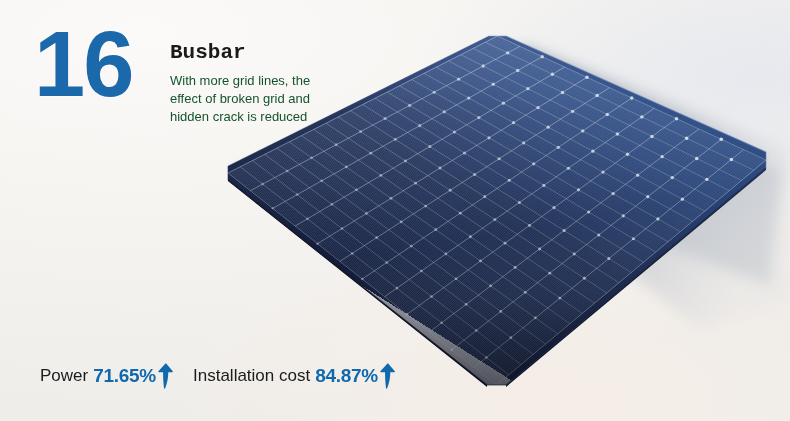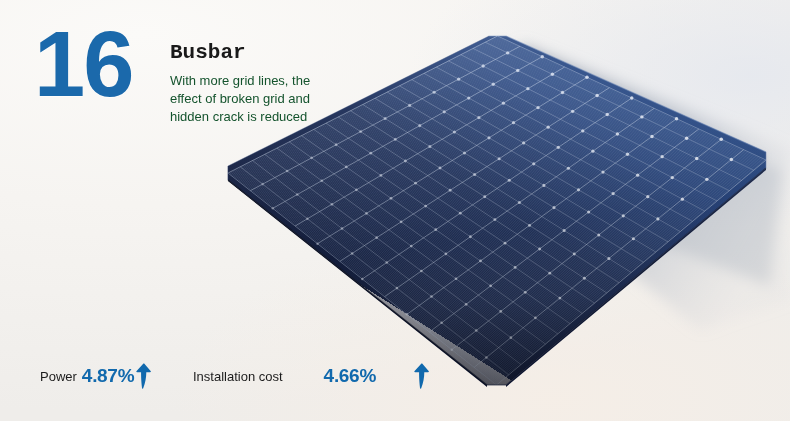--- a/index.html
+++ b/index.html
@@ -68,23 +68,23 @@
   }
 
   
   .stat {
     position: absolute;
     display: flex;
     align-items: center;
     white-space: nowrap;
   }
   .stat-power { left: 40px; top: 363px; }
-  .stat-cost  { left: 193px; top: 363px; gap: 36px; }
+  .stat-cost  { left: 193px; top: 363px; }
   .stat-label {
-    font-size: 13px;
+    font-size: 17px;
     color: #1c1c1c;
     margin-right: 5px;
   }
   .stat-value {
     font-size: 19px;
     font-weight: bold;
     color: #1169ad;
     letter-spacing: -0.3px;
   }
   .stat-arrow {
@@ -648,39 +648,39 @@
       </g>
     </svg>
   </div>
 
   <div class="numeral">16</div>
   <div class="headline">Busbar</div>
   <div class="body-copy">With more grid lines, the effect of broken grid and hidden crack is reduced</div>
 
   <div class="stat stat-power">
     <span class="stat-label">Power</span>
-    <span class="stat-value">4.87%</span>
+    <span class="stat-value">71.65%</span>
     <svg class="stat-arrow" viewBox="0 0 17 26">
       <path d="M7.0 25.0
                C 6.2 18.5 6.0 13.0 6.1 9.2
                L 2.2 9.2
                C 1.3 9.2 1.0 8.6 1.6 7.9
                L 8.0 0.9
                C 8.5 0.35 9.1 0.35 9.6 0.9
                L 15.6 7.9
                C 16.2 8.6 15.9 9.2 15.0 9.2
                L 11.3 9.2
                C 11.3 14.6 10.3 20.0 8.2 25.2
                C 7.8 26.1 7.1 26.0 7.0 25.0 Z" fill="#1169ad"></path>
     </svg>
   </div>
 
   <div class="stat stat-cost">
     <span class="stat-label">Installation cost</span>
-    <span class="stat-value">4.66%</span>
+    <span class="stat-value">84.87%</span>
     <svg class="stat-arrow" viewBox="0 0 17 26">
       <path d="M7.0 25.0
                C 6.2 18.5 6.0 13.0 6.1 9.2
                L 2.2 9.2
                C 1.3 9.2 1.0 8.6 1.6 7.9
                L 8.0 0.9
                C 8.5 0.35 9.1 0.35 9.6 0.9
                L 15.6 7.9
                C 16.2 8.6 15.9 9.2 15.0 9.2
                L 11.3 9.2

